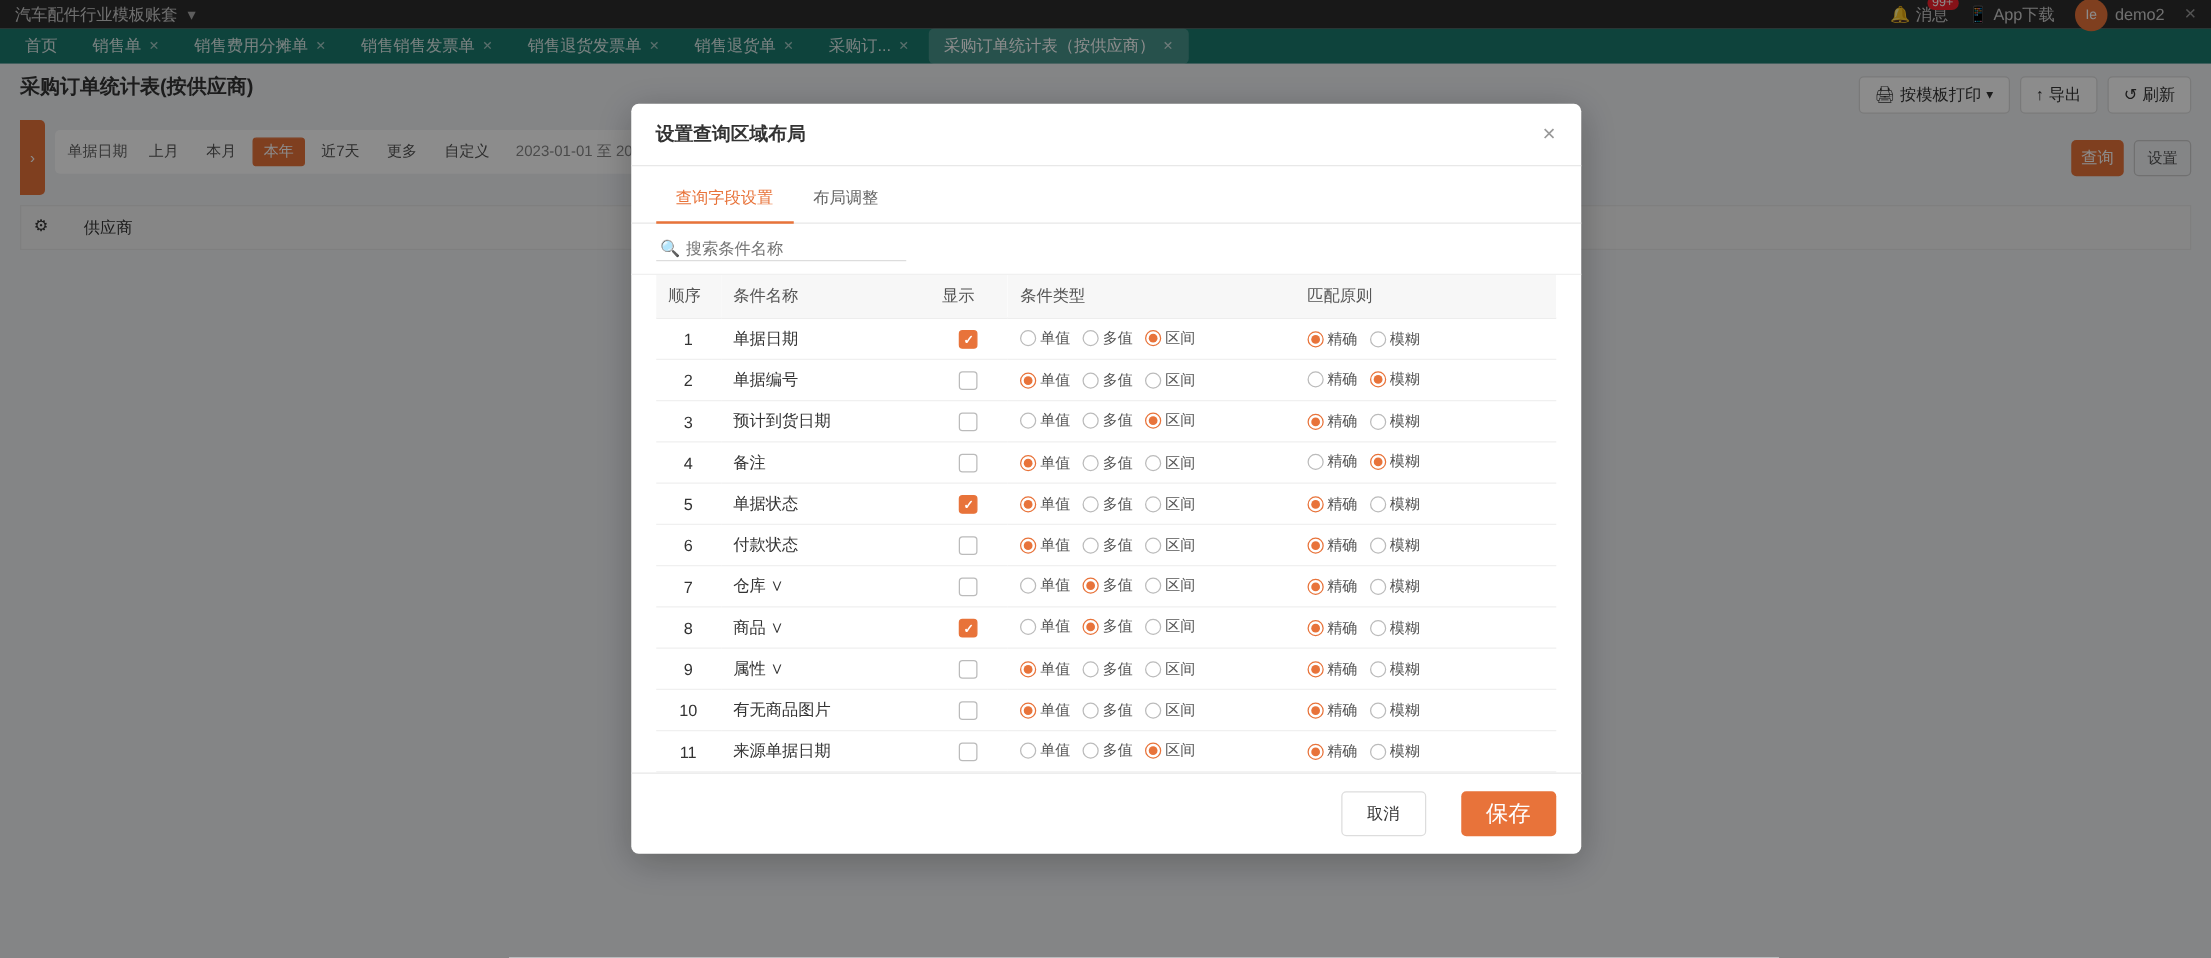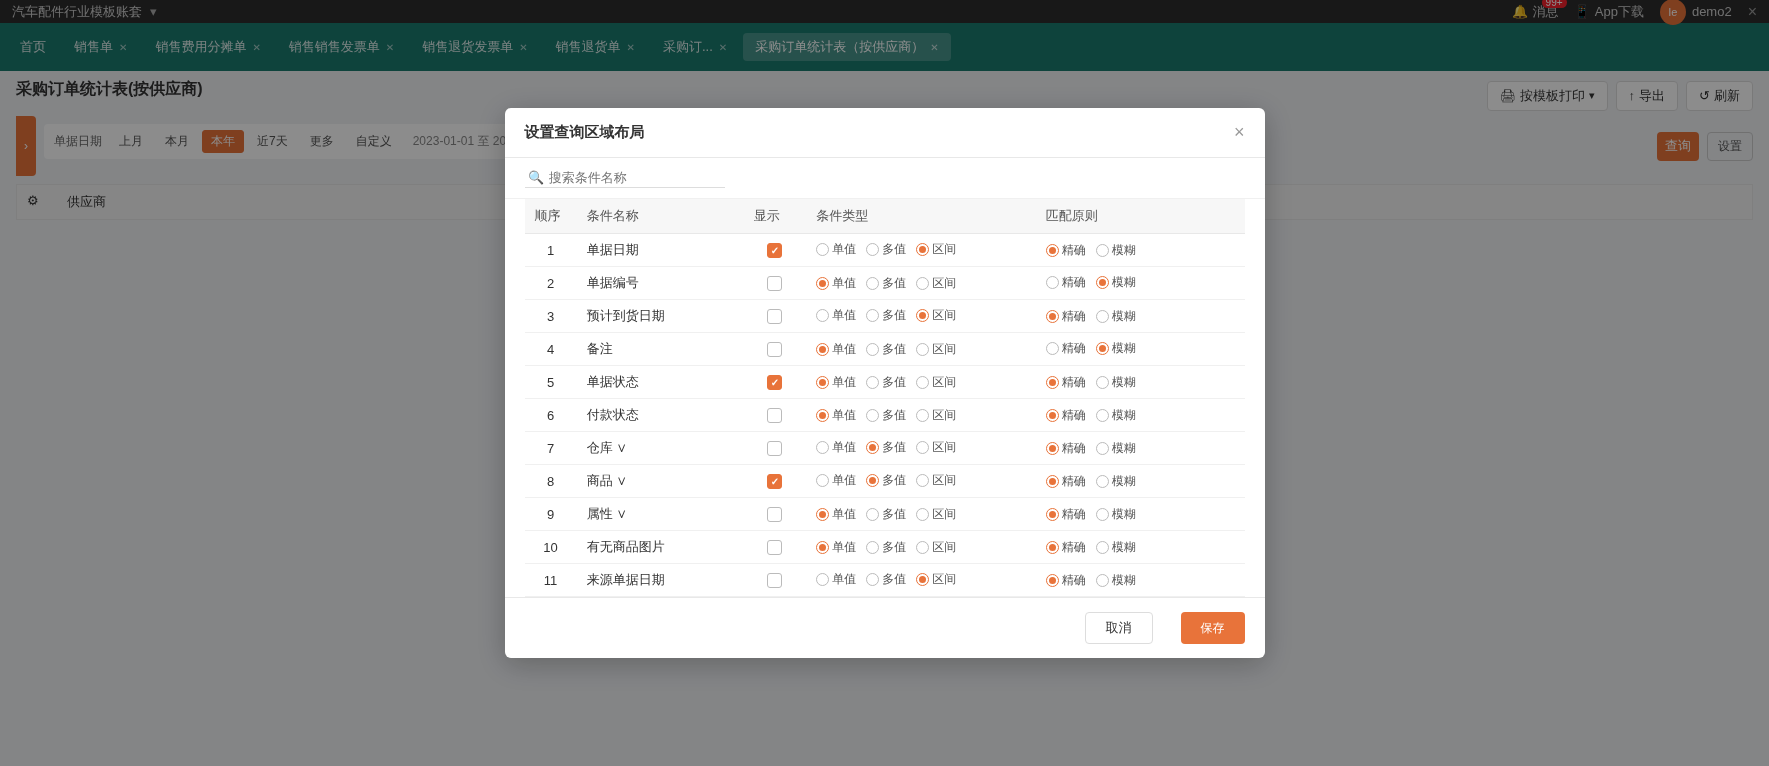--- a/index.html
+++ b/index.html
@@ -48,21 +48,21 @@
     .avatar-circle {
       width: 26px; height: 26px;
       border-radius: 50%;
       background: #e8733a;
       display: flex; align-items: center; justify-content: center;
       color: white; font-size: 11px;
     }
 
     
     .nav-bar {
-      height: 48px;
+      height: 28px;
       background: #1a7a6e;
       display: flex;
       align-items: center;
       padding: 0 8px;
       gap: 4px;
     }
     .nav-tab {
       height: 28px;
       padding: 0 12px;
       border-radius: 4px;
@@ -336,21 +336,21 @@
       cursor: pointer;
       font-size: 13px;
     }
     .btn-save {
       padding: 6px 20px;
       border: none;
       border-radius: 4px;
       background: #e8733a;
       color: white;
       cursor: pointer;
-      font-size: 12px;
+      font-size: 18px;
       font-weight: 500;
     }
 
     .dropdown-arrow { font-size: 11px; }
 
     .expand-btn {
       background: #e8733a;
       color: white;
       border: none;
       width: 20px;
@@ -482,20 +482,28 @@
 </div>
 
 <div class="overlay">
   <div class="dialog">
 
     <div class="dialog-header">
       <span class="dialog-title">设置查询区域布局</span>
       <span class="dialog-close">×</span>
     </div>
 
+    <div class="dialog-tabs">
+      <div class="dialog-tab active">
+        <span>查询字段设置</span>
+      </div>
+      <div class="dialog-tab">
+        <span>布局调整</span>
+      </div>
+    </div>
 
     <div class="search-box">
       <div class="search-input-wrap">
         <span class="search-icon-svg">🔍</span>
         <input type="text" placeholder="搜索条件名称" style="">
       </div>
     </div>
 
     <div class="dialog-table">
       <table>

